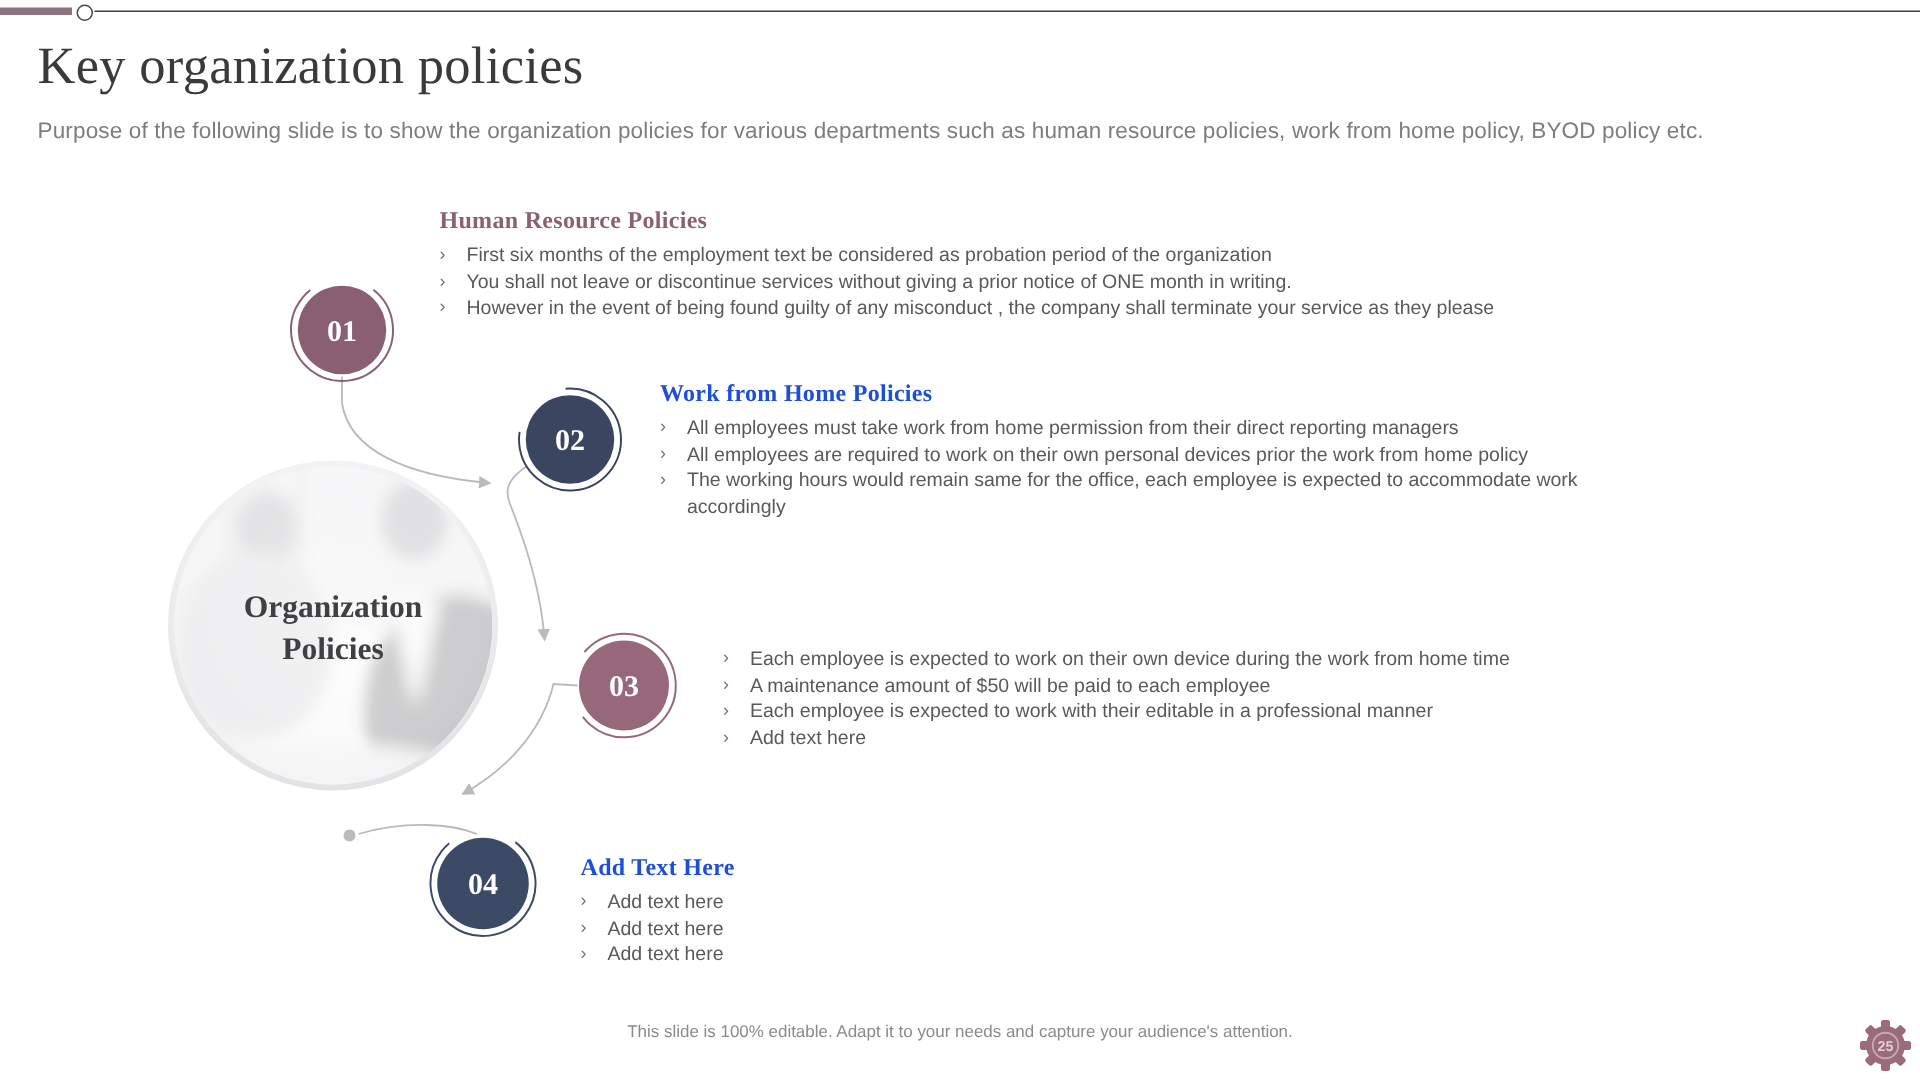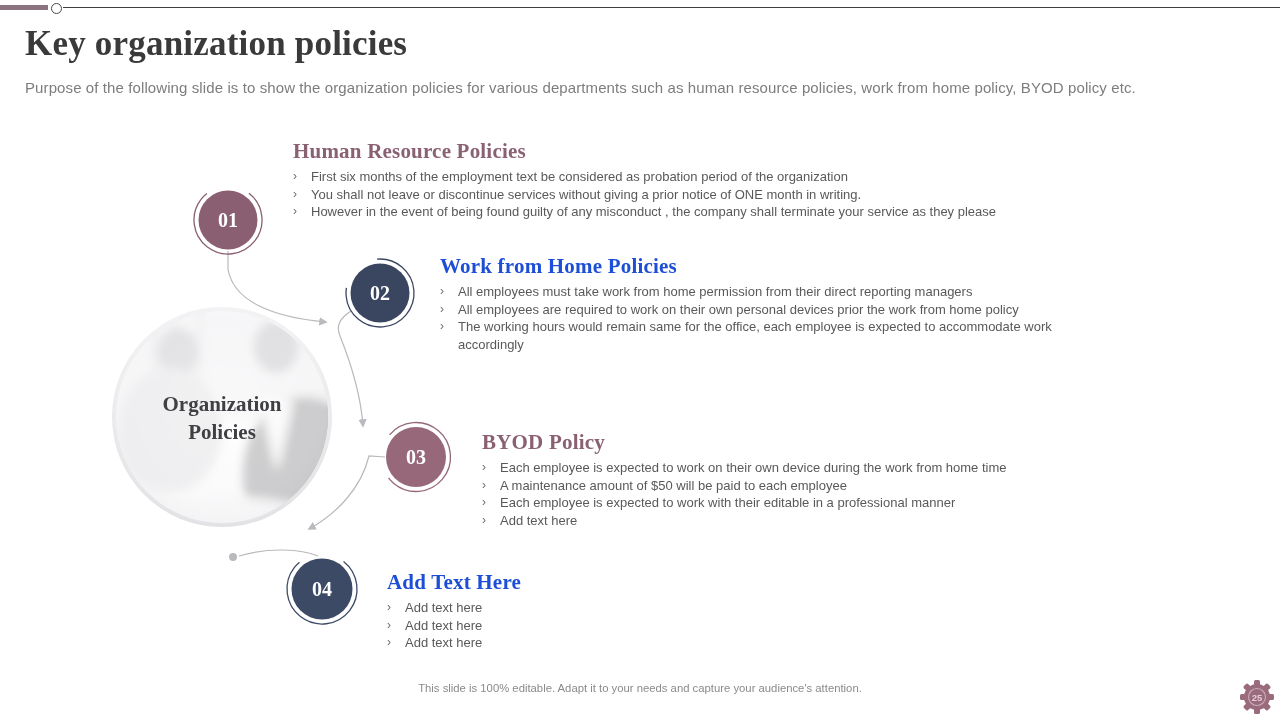--- a/index.html
+++ b/index.html
@@ -4,26 +4,26 @@
 <style>
   html,body{margin:0;padding:0;}
   body{font-family:"Liberation Sans", sans-serif; background:#ffffff;}
   .slide{position:relative;width:1280px;height:720px;background:#ffffff;overflow:hidden;}
 
   
   .deco-thick{position:absolute;left:0;top:5px;width:48px;height:5px;background:#8C7380;}
   .deco-circle{position:absolute;left:51px;top:3px;width:9px;height:9px;border:1.6px solid #4a4a4a;border-radius:50%;background:#fff;}
   .deco-thin{position:absolute;left:63px;top:7px;right:0;height:0;border-top:1.6px solid #3f3f3f;}
 
-  .slide-title{position:absolute;left:25px;top:24px;margin:0;font-family:"Liberation Serif",serif;font-weight:700;font-size:35px;color:#3a3a3a;letter-spacing:0.2px;}
+  .slide-title{position:absolute;left:25px;top:24px;margin:0;font-family:"Liberation Serif",serif;font-weight:400;font-size:35px;color:#3a3a3a;letter-spacing:0.2px;}
   .slide-subtitle{position:absolute;left:25px;top:79px;margin:0;font-size:15px;color:#7d7d7d;letter-spacing:0.1px;}
 
   
   .section{position:absolute;}
-  .section h2{margin:0 0 4px 0;font-family:"Liberation Serif",serif;font-weight:700;font-size:21px;letter-spacing:0.2px;}
+  .section h2{margin:0 0 4px 0;font-family:"Liberation Serif",serif;font-weight:700;font-size:16px;letter-spacing:0.2px;}
   .hd-mauve{color:#8A6173;}
   .hd-navy{color:#1d4ed8;}
   .section ul{list-style:none;margin:0;padding:0;}
   .section li{display:flex;align-items:flex-start;font-size:13px;color:#595959;line-height:17.6px;}
   .bm{width:18px;flex:0 0 18px;color:#6f6f6f;font-size:12px;}
   .bt{flex:1;}
 
   .sec-1{left:293px;top:139px;width:850px;}
   .sec-2{left:440px;top:254px;width:668px;}
   .sec-3{left:482px;top:430px;width:640px;}
@@ -148,21 +148,20 @@
           <span class="bt">All employees are required to work on their own personal devices prior the work from home policy</span>
         </li>
       <li>
           <span class="bm">›</span>
           <span class="bt">The working hours would remain same for the office, each employee is expected to accommodate work accordingly</span>
         </li>
     </ul>
   </div>
 
   <div class="section sec-3">
-    <h2 class="hd-mauve">BYOD Policy</h2>
     <ul>
       <li>
           <span class="bm">›</span>
           <span class="bt">Each employee is expected to work on their own device during the work from home time</span>
         </li>
       <li>
           <span class="bm">›</span>
           <span class="bt">A maintenance amount of $50 will be paid to each employee</span>
         </li>
       <li>

